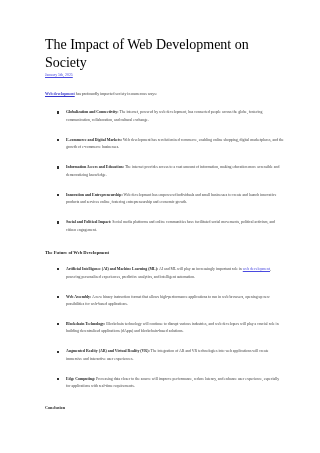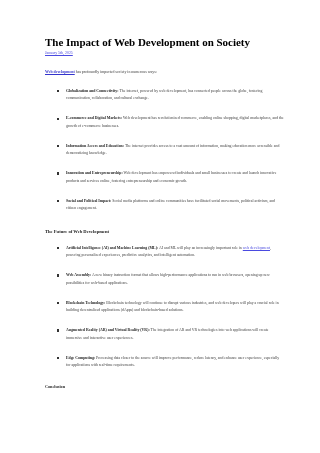--- a/index.html
+++ b/index.html
@@ -18,22 +18,22 @@
   }
   .page {
     position: relative;
     width: 320px;
     height: 453px;
     background: #ffffff;
     box-sizing: border-box;
     padding: 36px 36px 0 45px;
   }
   .doc-title {
-    font-size: 11px;
-    font-weight: bold;
+    font-size: 14px;
+    font-weight: normal;
     line-height: 1.25;
     margin: 0 0 1.5px 0;
     letter-spacing: -0.02px;
     color: #000;
   }
   .doc-date {
     font-size: 3.9px;
     line-height: 1.3;
     margin: 0 0 14px 0;
   }

